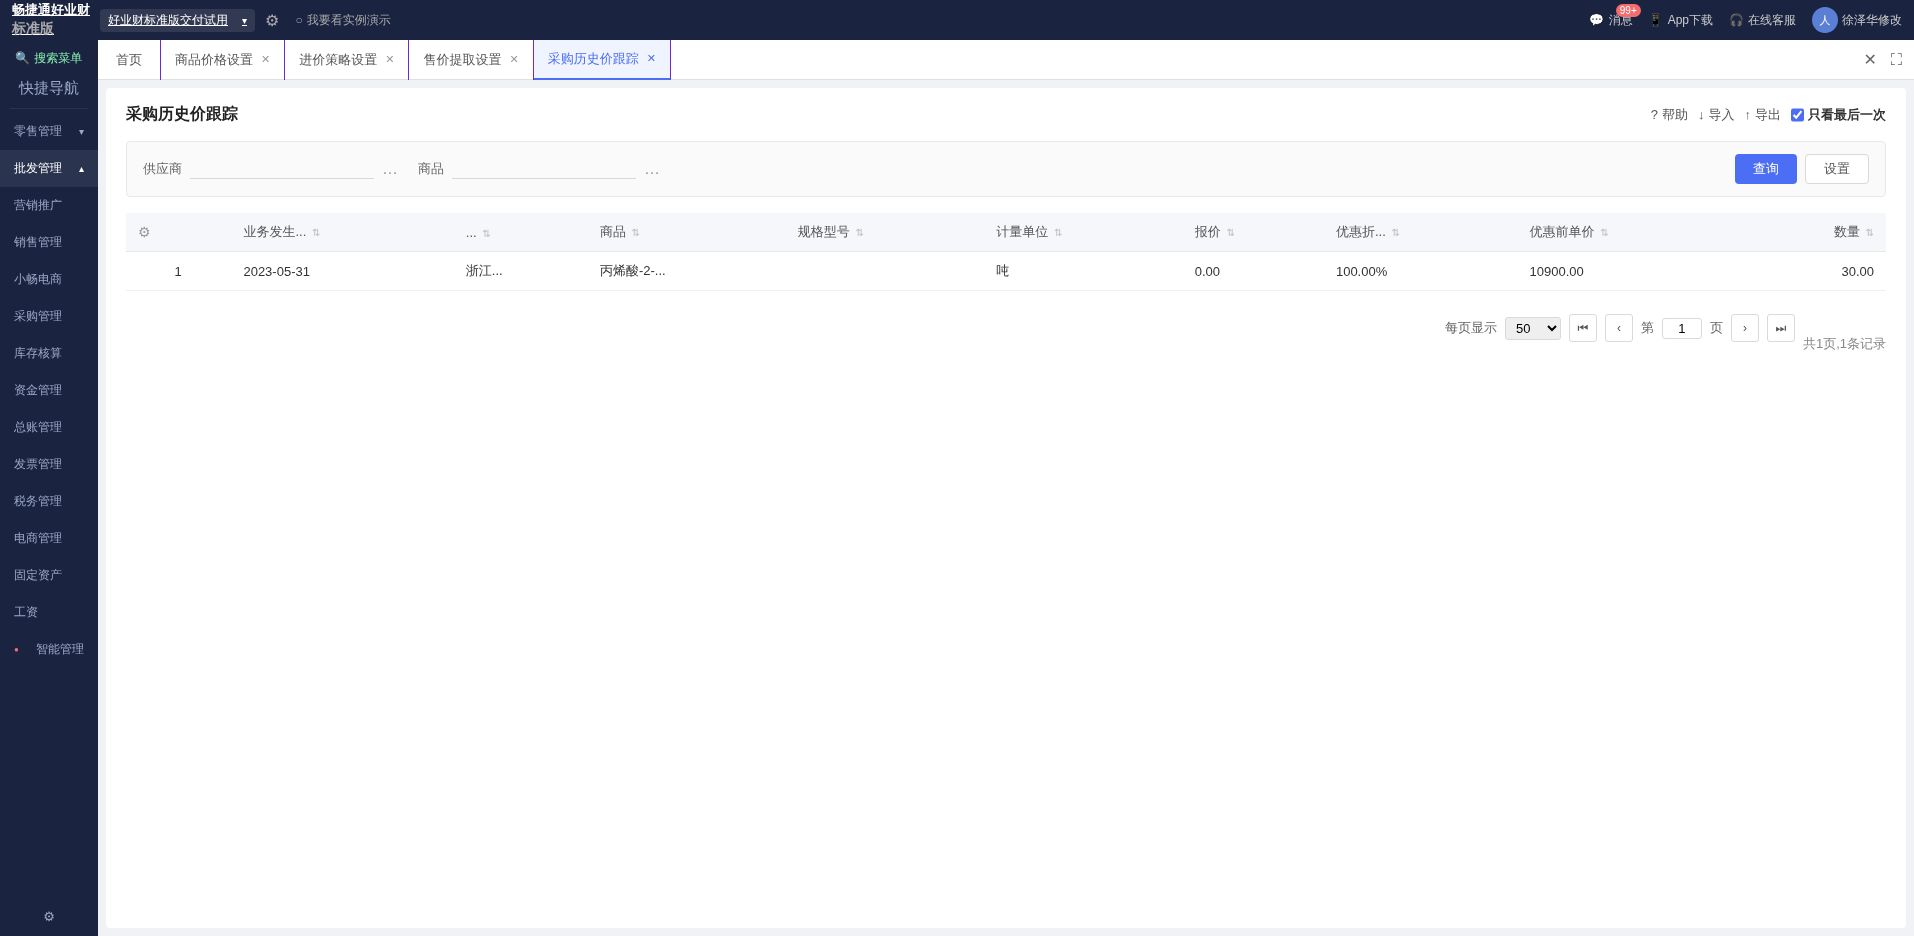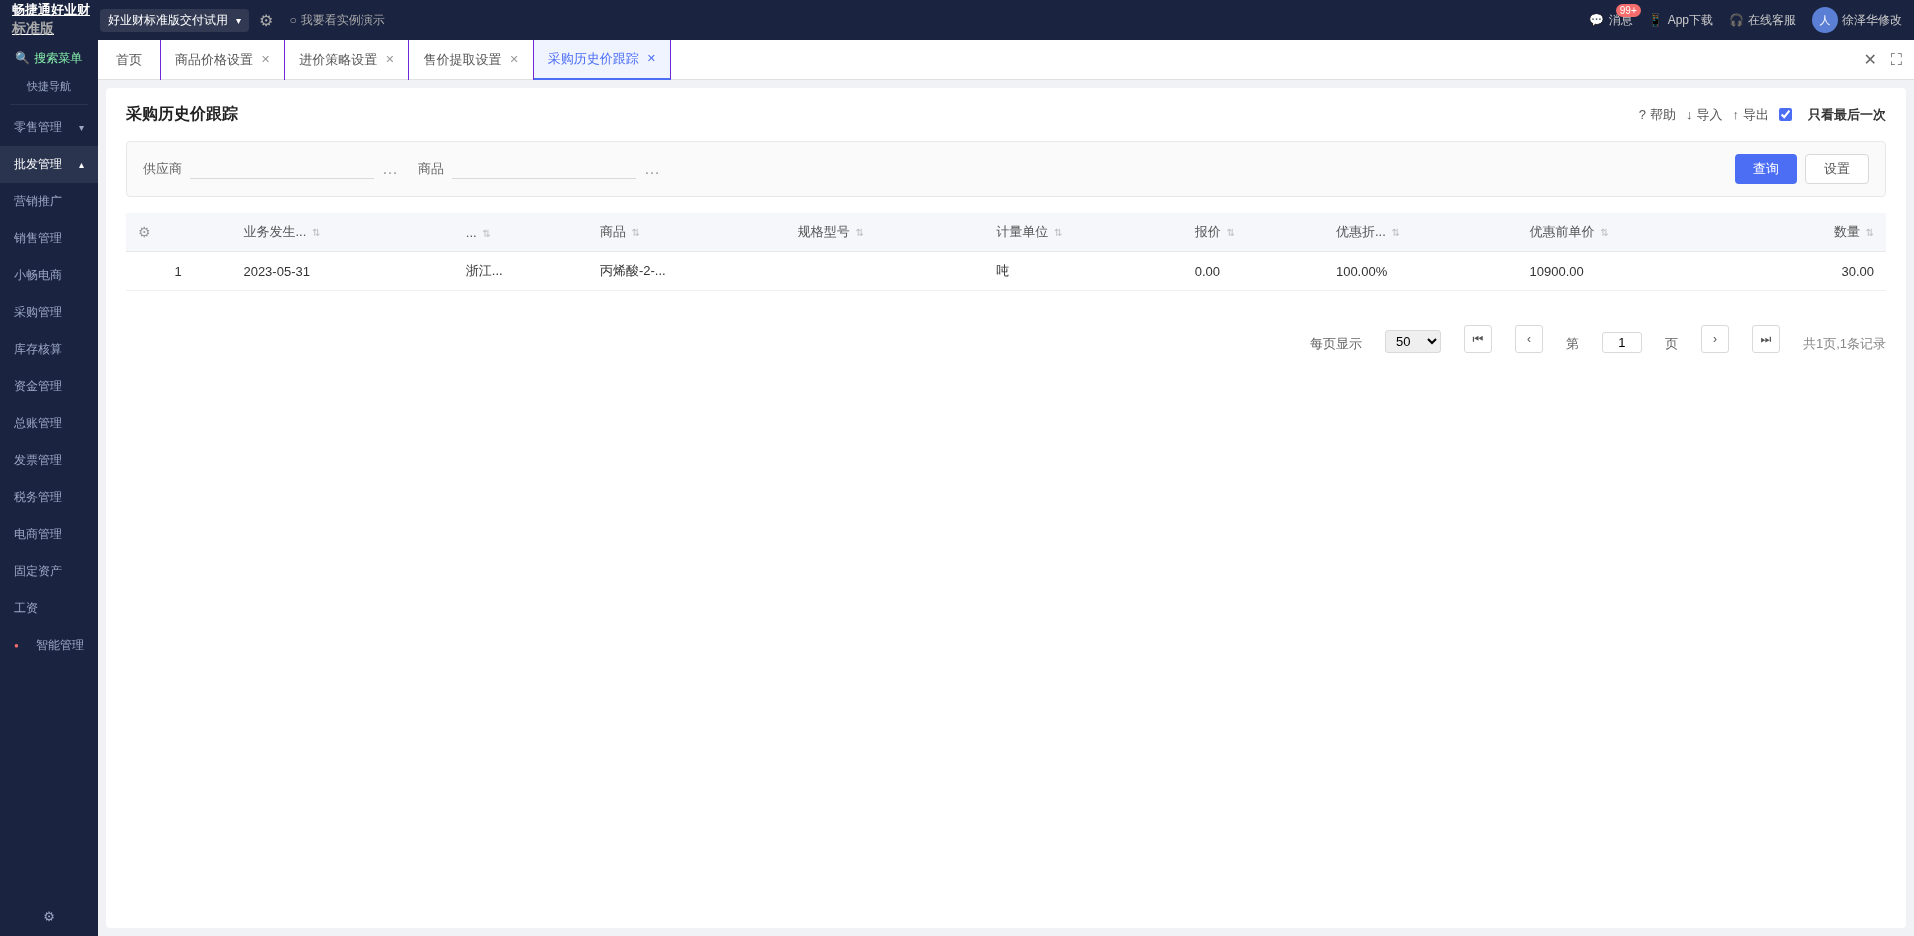--- a/index.html
+++ b/index.html
@@ -3,36 +3,36 @@
   <meta charset="utf-8">
   <style>
     * { box-sizing: border-box; margin: 0; padding: 0; }
     body { font-family: "Microsoft YaHei", Arial, sans-serif; font-size: 13px; background: #f5f5f5; color: #333; display: flex; flex-direction: column; height: 936px; overflow: hidden; }
 
     
     .topbar { height: 40px; background: #1a2340; display: flex; align-items: center; padding: 0 12px; gap: 10px; flex-shrink: 0; }
     .topbar-logo { color: #fff; font-size: 12px; font-weight: bold; display: flex; flex-direction: column; line-height: 1.3; min-width: 70px; text-decoration: underline; }
     .topbar-logo span:first-child { font-size: 13px; }
     .topbar-logo span:last-child { font-size: 14px; color: #aaa; }
-    .topbar-version-selector { display: flex; align-items: center; background: rgba(255,255,255,0.1); border-radius: 4px; padding: 3px 8px; color: #fff; font-size: 12px; cursor: pointer; gap: 8px; }
+    .topbar-version-selector { display: flex; align-items: center; background: rgba(255,255,255,0.1); border-radius: 4px; padding: 3px 8px; color: #fff; font-size: 12px; cursor: pointer; gap: 14px; text-decoration: underline; }
     .topbar-version-selector .arrow { font-size: 10px; }
     .topbar-gear { color: #aaa; cursor: pointer; font-size: 16px; }
     .topbar-demo { display: flex; align-items: center; gap: 4px; color: #aaa; font-size: 12px; cursor: pointer; margin-left: 6px; }
     .topbar-right { margin-left: auto; display: flex; align-items: center; gap: 16px; }
     .topbar-right-item { display: flex; align-items: center; gap: 4px; color: #ccc; font-size: 12px; cursor: pointer; position: relative; }
     .badge { background: #f56c6c; color: #fff; border-radius: 10px; font-size: 10px; padding: 1px 4px; position: absolute; top: -8px; right: -8px; }
     .topbar-avatar { width: 26px; height: 26px; border-radius: 50%; background: #5a7fd4; display: flex; align-items: center; justify-content: center; color: #fff; font-size: 11px; }
 
     
     .main-layout { display: flex; flex: 1; overflow: hidden; }
 
     
     .sidebar { width: 98px; background: #1a2340; display: flex; flex-direction: column; flex-shrink: 0; overflow-y: auto; }
     .sidebar-search { padding: 10px 8px 6px; color: #86efac; font-size: 12px; text-align: center; cursor: pointer; }
-    .sidebar-quick { padding: 6px 8px; color: #9ba8c5; font-size: 11px; text-align: center; cursor: pointer; }
+    .sidebar-quick { padding: 6px 8px; color: #9ba8c5; font-size: 15px; text-align: center; cursor: pointer; }
     .sidebar-divider { height: 1px; background: rgba(255,255,255,0.08); margin: 4px 10px; }
     .sidebar-item { padding: 10px 6px; color: #9ba8c5; font-size: 12px; text-align: center; cursor: pointer; display: flex; align-items: center; justify-content: space-between; padding: 10px 14px; }
     .sidebar-item.active { color: #fff; background: rgba(255,255,255,0.08); }
     .sidebar-item .arrow { font-size: 10px; }
     .sidebar-item.has-dot::before { content: '●'; color: #f56c6c; font-size: 8px; margin-right: 4px; }
     .sidebar-gear { padding: 12px; text-align: center; color: #9ba8c5; cursor: pointer; margin-top: auto; }
 
     
     .content-area { flex: 1; display: flex; flex-direction: column; overflow: hidden; background: #f0f2f5; }
 
@@ -44,21 +44,21 @@
     .tab.active .close-icon { color: #4c6ef5; }
     .tab-home { padding: 0 18px; }
     .tab-right-controls { margin-left: auto; display: flex; align-items: center; padding-right: 8px; gap: 6px; }
     .tab-ctrl-btn { background: none; border: none; cursor: pointer; color: #666; font-size: 16px; padding: 2px 4px; }
 
     
     .page-content { flex: 1; padding: 16px 20px; overflow-y: auto; background: #fff; margin: 8px; border-radius: 4px; }
     .page-title { font-size: 16px; font-weight: bold; color: #222; margin-bottom: 16px; display: flex; align-items: center; justify-content: space-between; }
     .page-title-actions { display: flex; align-items: center; gap: 10px; }
     .page-title-action { display: flex; align-items: center; gap: 4px; font-size: 13px; color: #555; cursor: pointer; font-weight: normal; }
-    .only-last-checkbox { display: flex; align-items: center; gap: 16px; font-size: 13px; color: #333; cursor: pointer; }
+    .only-last-checkbox { display: flex; gap: 4px; font-size: 13px; color: #333; cursor: pointer; }
     .only-last-checkbox input { accent-color: #4c6ef5; }
 
     
     .filter-bar { background: #fafafa; border: 1px solid #e8e8e8; border-radius: 4px; padding: 12px 16px; margin-bottom: 16px; }
     .filter-row { display: flex; align-items: center; gap: 20px; flex-wrap: wrap; }
     .filter-group { display: flex; align-items: center; gap: 8px; }
     .filter-label { color: #666; font-size: 13px; white-space: nowrap; }
     .filter-date-btns { display: flex; align-items: center; gap: 4px; }
     .date-btn { padding: 2px 8px; border: 1px solid #d9d9d9; border-radius: 3px; background: #fff; font-size: 12px; cursor: pointer; color: #555; }
     .date-btn.active { background: #4c6ef5; color: #fff; border-color: #4c6ef5; border-radius: 12px; }
@@ -71,21 +71,21 @@
 
     
     .data-table { width: 100%; border-collapse: collapse; font-size: 13px; }
     .data-table th { background: #f5f7fa; border-bottom: 1px solid #e8e8e8; padding: 10px 12px; text-align: left; color: #555; font-weight: normal; white-space: nowrap; }
     .data-table th .sort-icon { color: #bbb; margin-left: 2px; font-size: 10px; }
     .data-table td { padding: 10px 12px; border-bottom: 1px solid #f0f0f0; color: #333; }
     .table-settings-col { width: 36px; text-align: center; }
     .gear-icon-cell { color: #999; cursor: pointer; font-size: 14px; }
 
     
-    .pagination { display: flex; align-items: flex-end; justify-content: flex-end; padding: 12px 0; gap: 23px; font-size: 13px; color: #555; }
+    .pagination { display: flex; align-items: center; justify-content: flex-end; padding: 12px 0; gap: 8px; font-size: 13px; color: #555; }
     .pagination-label { color: #666; }
     .pagination-select { border: 1px solid #d9d9d9; border-radius: 3px; padding: 2px 6px; font-size: 13px; outline: none; }
     .pagination-btn { width: 28px; height: 28px; border: 1px solid #d9d9d9; border-radius: 3px; background: #fff; cursor: pointer; display: inline-flex; align-items: center; justify-content: center; color: #555; font-size: 12px; }
     .pagination-btn:disabled { color: #ccc; cursor: not-allowed; }
     .pagination-input { width: 40px; border: 1px solid #d9d9d9; border-radius: 3px; text-align: center; padding: 2px 4px; font-size: 13px; outline: none; }
     .pagination-total { color: #888; margin-top: 32px; }
   </style>
 </head>
 <body>
 

